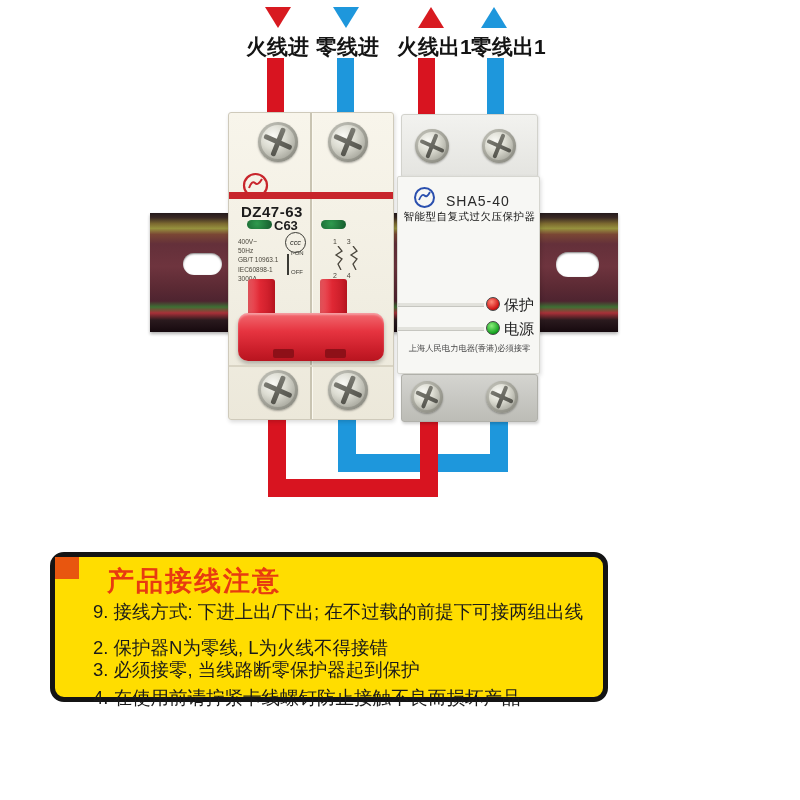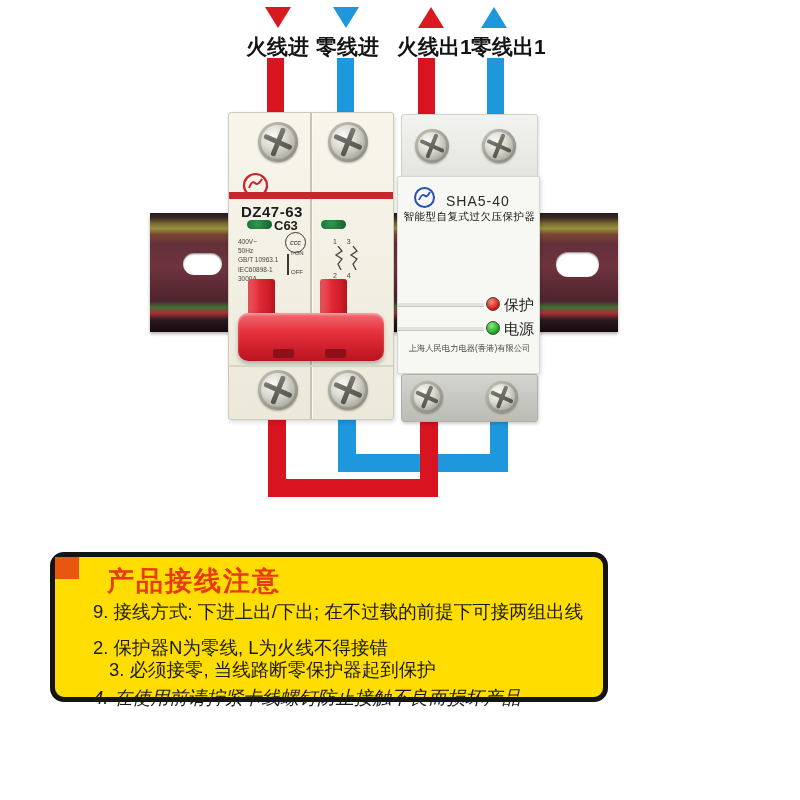--- a/index.html
+++ b/index.html
@@ -169,30 +169,30 @@
         <path d="M6 14 q3-7 5.5-4.5 q2.5 2.5 5.5-3.5" fill="none" stroke="#2a4fae" stroke-width="1.8"></path>
       </svg>
       <span class="pr-model">SHA5-40</span>
       <div class="pr-title">智能型自复式过欠压保护器</div>
       <div class="groove" style="top:126px;"></div>
       <div class="led redled" style="left:88px;top:120px;width:12px;height:12px;"></div>
       <span class="led-label" style="left:106px;top:119px;">保护</span>
       <div class="groove" style="top:150px;"></div>
       <div class="led greenled" style="left:88px;top:144px;width:12px;height:12px;"></div>
       <span class="led-label" style="left:106px;top:143px;">电源</span>
-      <div class="pr-company">上海人民电力电器(香港)有限公司</div>
+      <div class="pr-company">上海人民电力电器(香港)必须接零</div>
     </div>
     <div class="pr-botblock">
       <div class="screw" style="left:9px;top:6px;width:32px;height:32px;"></div>
       <div class="screw" style="left:84px;top:6px;width:32px;height:32px;"></div>
     </div>
   </div>
 
   <div class="abs" id="notice">
     <div class="corner-sq"></div>
     <div class="notice-title">产品接线注意</div>
     <div class="note" style="top:42px;">9. 接线方式: 下进上出/下出; 在不过载的前提下可接两组出线</div>
     <div class="note" style="top:78px;text-align:right;">2. 保护器N为零线, L为火线不得接错</div>
-    <div class="note" style="top:100px;margin-left:16px;">3. 必须接零, 当线路断零保护器起到保护</div>
-    <div class="note" style="top:128px;font-style:italic;">4. 在使用前请拧紧卡线螺钉防止接触不良而损坏产品</div>
+    <div class="note" style="top:100px;">3. 必须接零, 当线路断零保护器起到保护</div>
+    <div class="note" style="top:128px;">4. 在使用前请拧紧卡线螺钉防止接触不良而损坏产品</div>
   </div>
 
 </div>
 
 </body></html>

